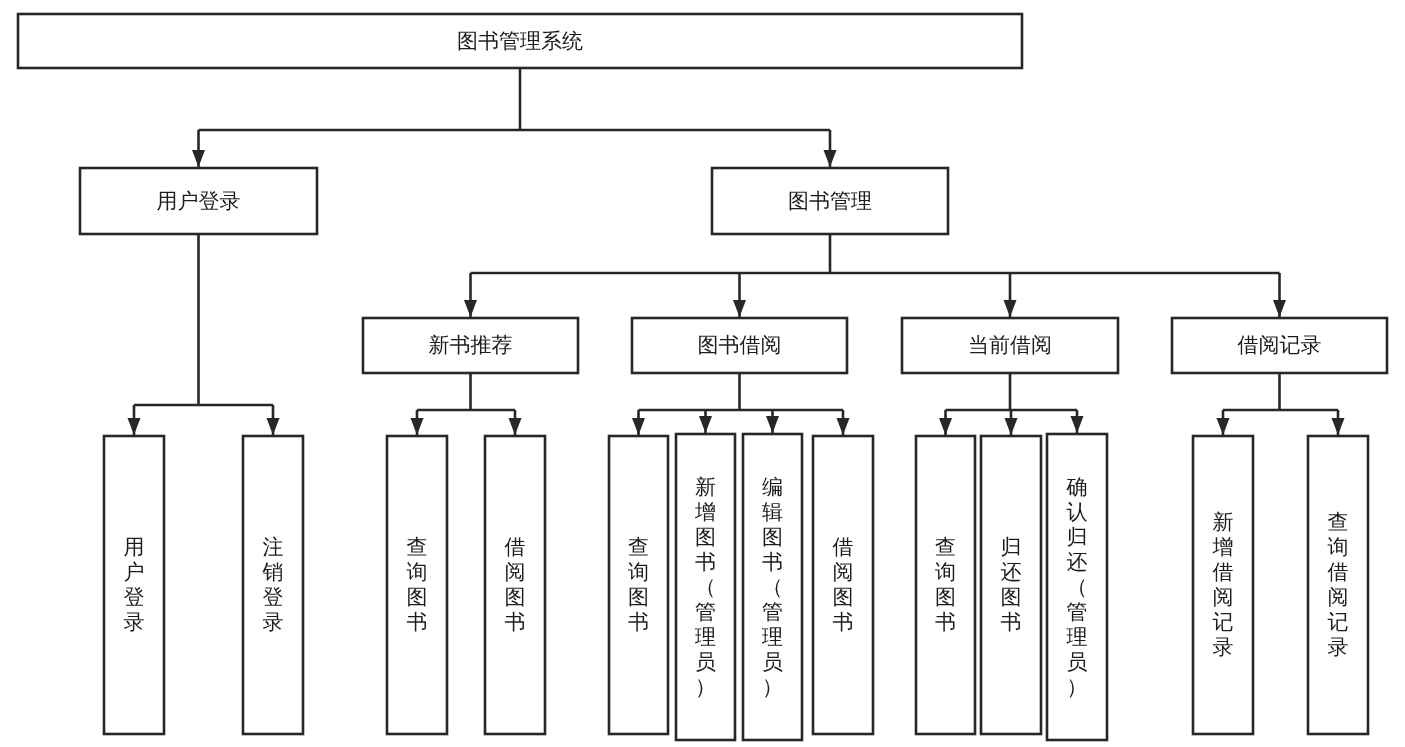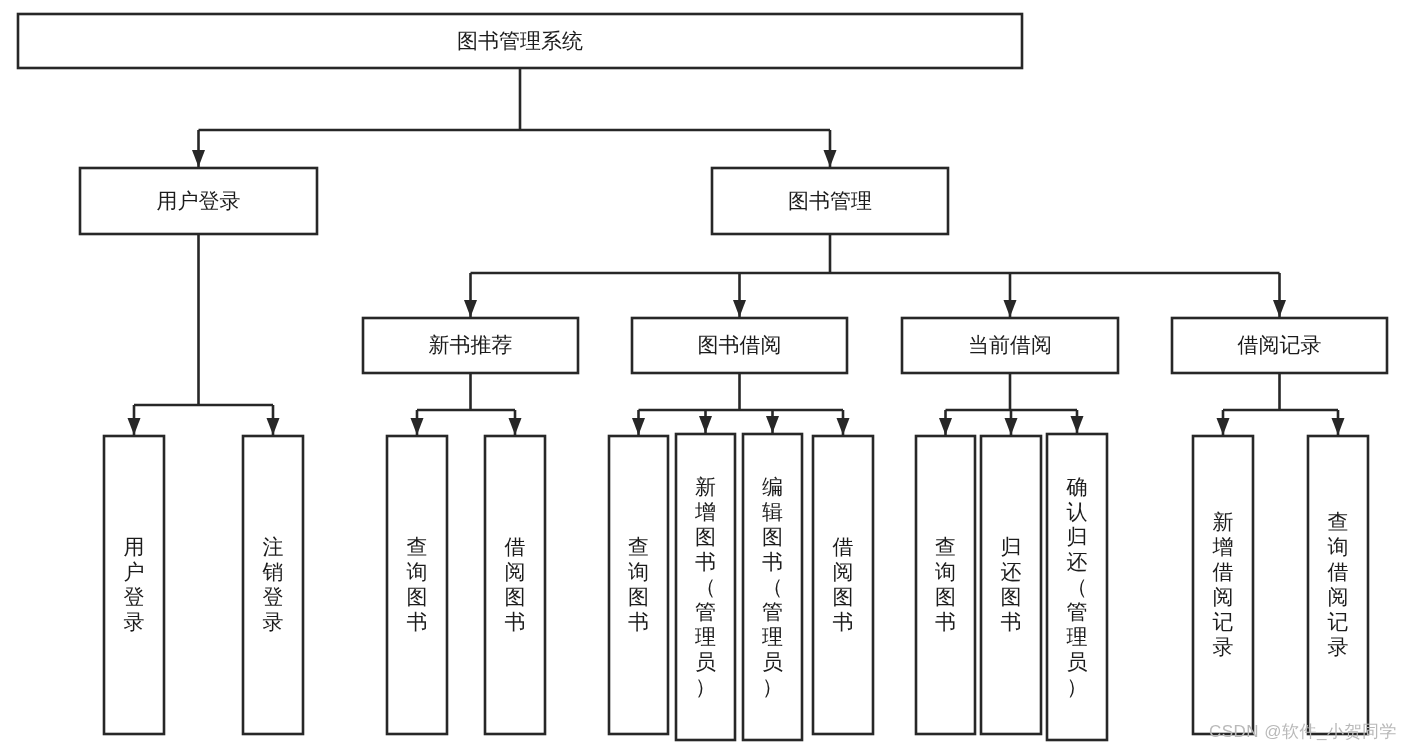--- a/index.html
+++ b/index.html
@@ -203,15 +203,14 @@
           <rect x="1193" y="436" width="60" height="298" class="node-box"></rect>
           <text x="1223" class="node-label-vertical"><tspan x="1223" y="529">新</tspan><tspan x="1223" y="554">增</tspan><tspan x="1223" y="579">借</tspan><tspan x="1223" y="604">阅</tspan><tspan x="1223" y="629">记</tspan><tspan x="1223" y="654">录</tspan></text>
         </g>
         <g>
           <rect x="1308" y="436" width="60" height="298" class="node-box"></rect>
           <text x="1338" class="node-label-vertical"><tspan x="1338" y="529">查</tspan><tspan x="1338" y="554">询</tspan><tspan x="1338" y="579">借</tspan><tspan x="1338" y="604">阅</tspan><tspan x="1338" y="629">记</tspan><tspan x="1338" y="654">录</tspan></text>
         </g>
       </g>
   </svg>
 
-  <div class="watermark">CSDN @软件_小贺同学</div>
 
 </div>
 
 </body></html>

